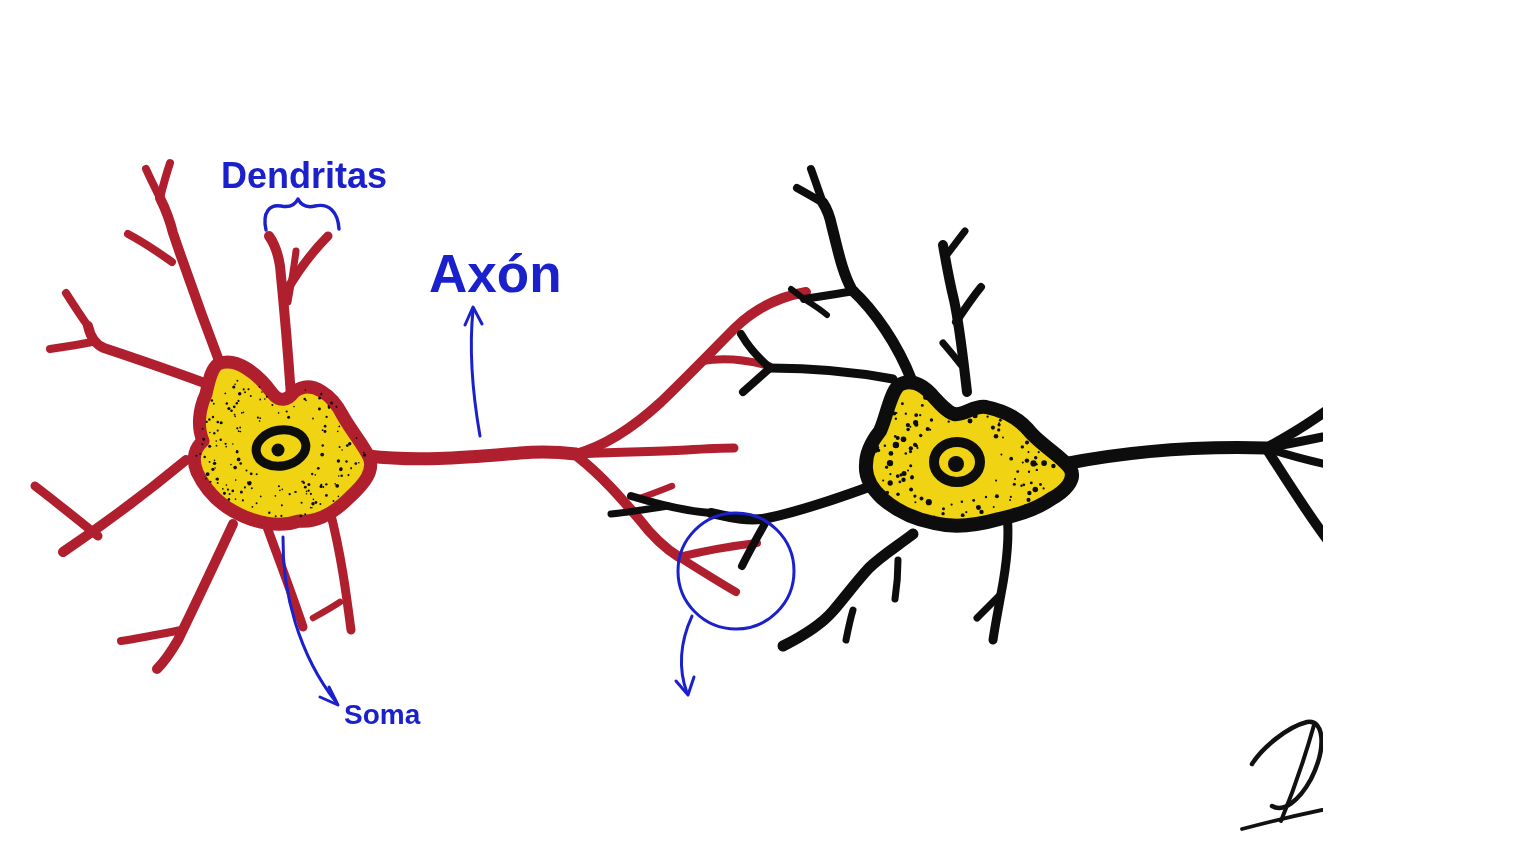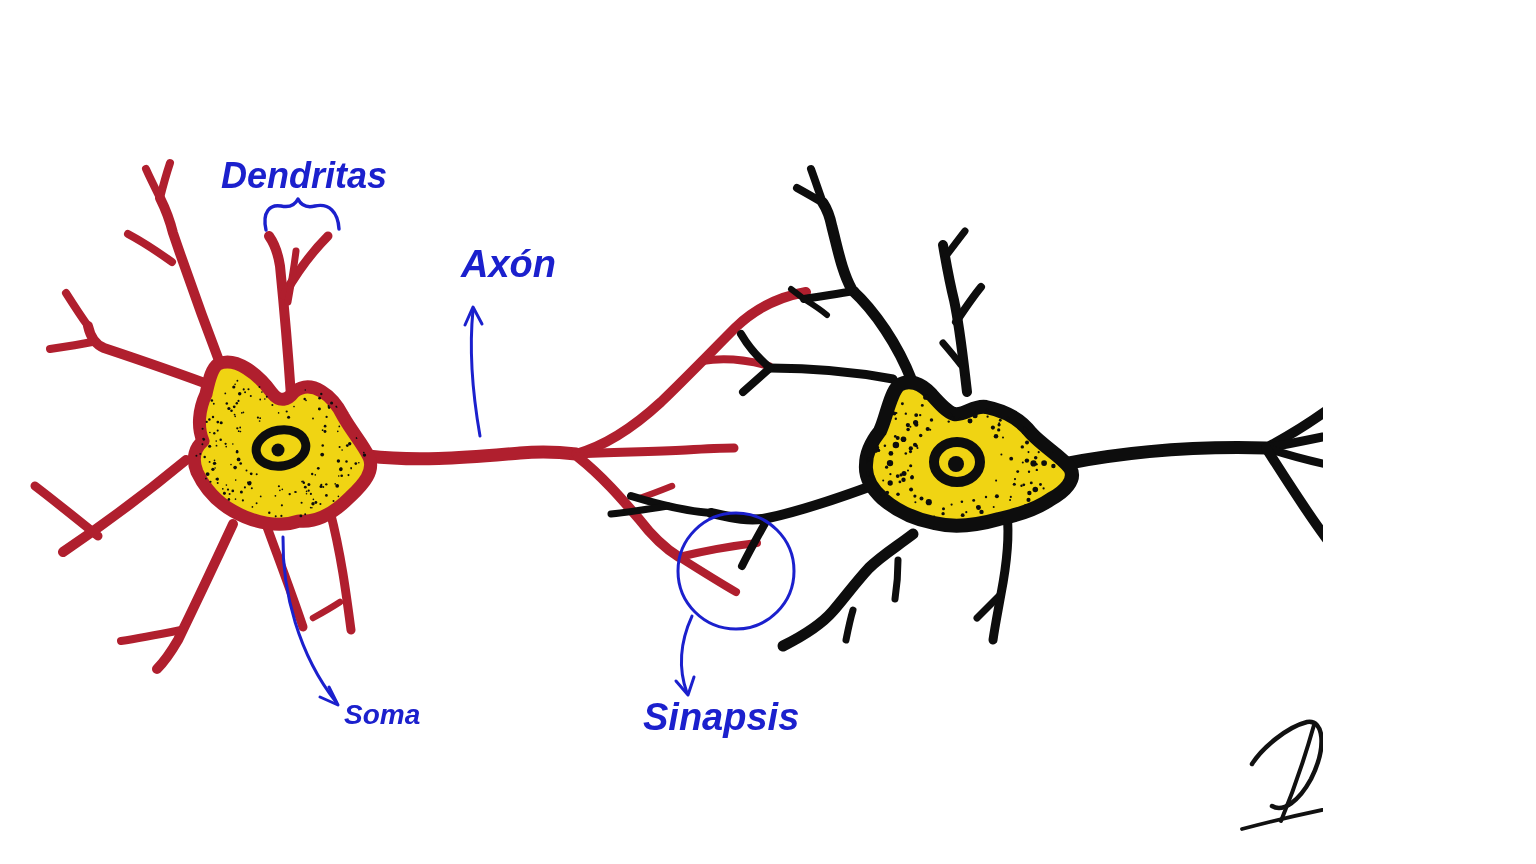--- a/index.html
+++ b/index.html
@@ -2,33 +2,32 @@
 <html><head>
 <meta charset="utf-8">
 <style>
   html,body{margin:0;padding:0;background:#ffffff;}
   .canvas{
     position:relative;
     width:1323px;height:864px;
     background:#ffffff;
     overflow:hidden;
     font-family:"Liberation Sans", sans-serif;
-    font-style:italic;
   }
   .canvas svg{position:absolute;left:0;top:0;}
   .lbl{
     position:absolute;
     color:#1b20cd;
     font-family:"Liberation Sans", sans-serif;
     font-weight:600;
     white-space:nowrap;
     user-select:none;
   }
   .lbl-dendritas{left:221px;top:155px;font-size:36px;}
-  .lbl-axon{left:429px;top:243px;font-size:38px;margin-left:32px;}
+  .lbl-axon{left:429px;top:243px;font-size:53px;}
   .lbl-soma{left:344px;top:699px;font-size:28px;}
   .lbl-sinapsis{left:643px;top:696px;font-size:38px;}
 </style>
 </head>
 <body>
 
 <div class="canvas">
 
 <svg width="1536" height="864" viewBox="0 0 1536 864">
   <defs>
@@ -520,15 +519,14 @@
     <path stroke-width="4.2" d="M 1385,763 C 1391,746 1405,728 1417,727 C 1428,727 1426,749 1413,768 C 1406,778 1396,783 1391,777"></path>
     <path stroke-width="3.2" d="M 1428,766 C 1433,757 1441,752 1447,755 C 1452,759 1448,768 1443,773 C 1449,770 1456,764 1462,758"></path>
     <path stroke-width="3.8" d="M 1452,727 C 1454,762 1456,797 1457,831"></path>
     <path stroke-width="3.8" d="M 1242,829 C 1310,811 1388,796 1458,786"></path>
   </g>
 </svg>
 
 <div class="lbl lbl-dendritas">Dendritas</div>
 <div class="lbl lbl-axon">Axón</div>
 <div class="lbl lbl-soma">Soma</div>
-<div class="lbl lbl-sinapsis">Sinapsis</div>
 
 </div>
 
 </body></html>

